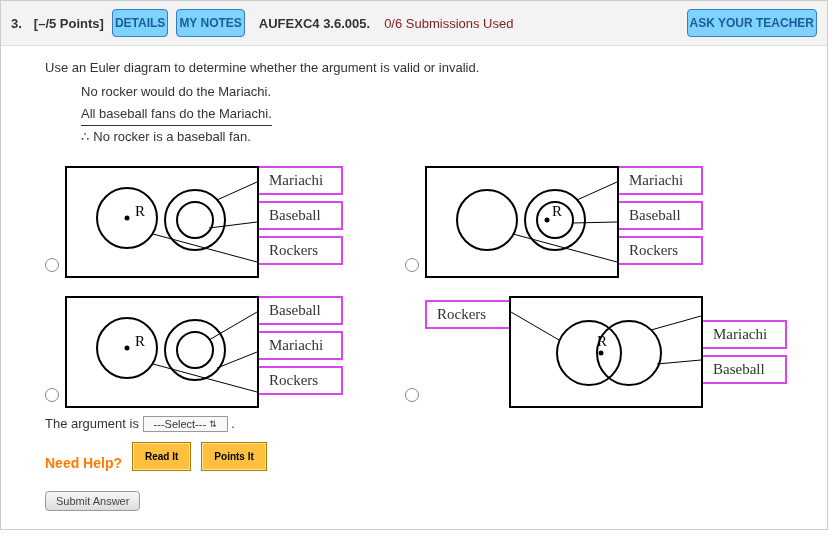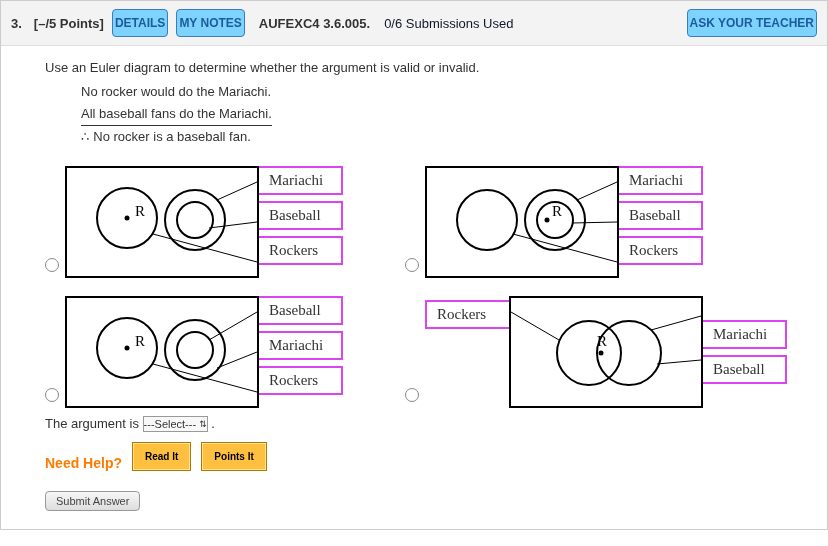--- a/index.html
+++ b/index.html
@@ -2,39 +2,39 @@
 <html><head>
 <meta charset="utf-8">
 <style>
   body { margin:0; font-family:"Helvetica Neue",Arial,sans-serif; font-size:13px; color:#333; background:#fff; }
   .wrap { width:828px; border:1px solid #ccc; box-sizing:border-box; }
   .header { display:flex; align-items:center; padding:8px 10px; background:#f3f3f3; border-bottom:1px solid #ddd; gap:8px; }
   .qnum { font-weight:bold; margin-right:4px; }
   .points { font-weight:bold; }
   .btn { border:1px solid #3b7bbf; color:#1e5a9e; background:#7dd3fc; padding:6px 2px; font-size:12px; font-weight:bold; cursor:pointer; border-radius:4px; }
   .code { font-weight:bold; margin-left:6px; }
-  .subs { color:#0f172a; margin-left:6px; }
+  .subs { color:#7f1d1d; margin-left:6px; }
   .ask { margin-left:auto; }
   .body { padding:14px 40px 18px 44px; }
   .instr { margin-bottom:6px; }
   .premises { margin-left:36px; line-height:1.7; }
   .premises .u { border-bottom:1px solid #333; display:inline-block; }
   .there { margin-right:4px; }
   .options { display:grid; grid-template-columns:1fr 1fr; gap:18px 30px; margin:18px 0 8px; }
   .opt { display:flex; align-items:flex-end; gap:6px; }
   .radio { width:12px; height:12px; border:1px solid #888; border-radius:50%; background:#fff; flex:none; margin-bottom:6px; }
   .dia { display:flex; align-items:flex-start; }
   .box { width:190px; height:108px; border:2px solid #000; position:relative; background:#fff; }
   .labels { display:flex; flex-direction:column; gap:6px; margin-left:-2px; }
   .lbl { border:2px solid #d946ef; padding:4px 10px; font-family:"Times New Roman",serif; font-size:15px; min-width:62px; text-align:left; background:#fff; }
   .lbl.left { margin-right:-2px; margin-left:0; }
   svg { position:absolute; top:0; left:0; }
   .serif { font-family:"Times New Roman",serif; }
   .ans-row { margin:8px 0 10px; }
-  .select { border:1px solid #999; padding:1px 0; font-size:11px; background:#f8f8f8; display:inline-flex; align-items:center; gap:3px; }
+  .select { border:1px solid #999; padding:1px 10px; font-size:11px; background:#f8f8f8; display:inline-flex; align-items:center; gap:3px; }
   .select .arr { font-size:9px; line-height:1; }
   .help-row { display:flex; align-items:flex-end; gap:10px; margin:10px 0; }
   .need { color:#ff7b00; font-weight:bold; font-size:14px; }
   .help-btn { background:#ffbf3f; border:1px solid #b07a00; padding:8px 12px; font-size:10px; font-weight:bold; cursor:pointer; box-shadow:inset 0 0 0 1px #ffe39a; }
   .submit { background:linear-gradient(#f7f7f7,#ddd); border:1px solid #999; border-radius:4px; padding:3px 10px; font-size:11px; cursor:pointer; margin-top:10px; color:#444; }
 </style>
 </head>
 <body>
 
 <div class="wrap">

